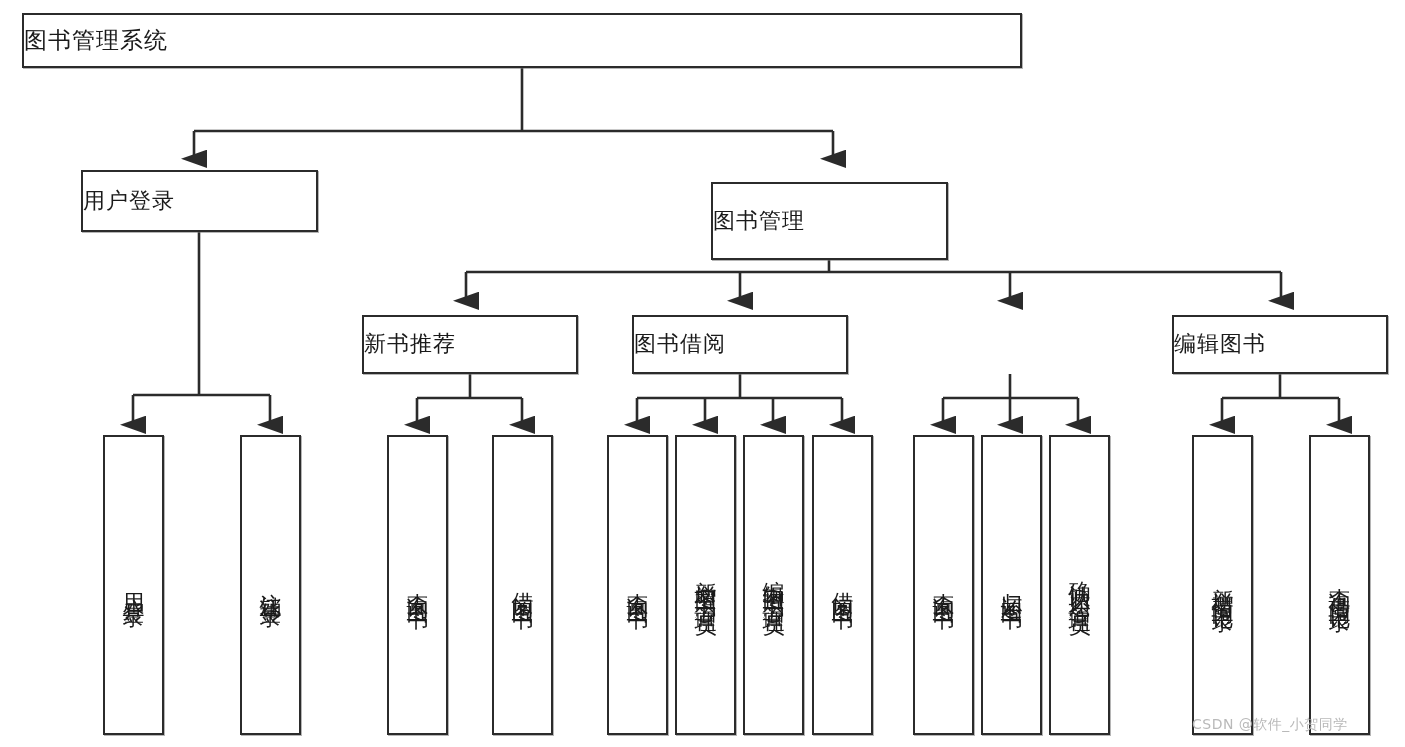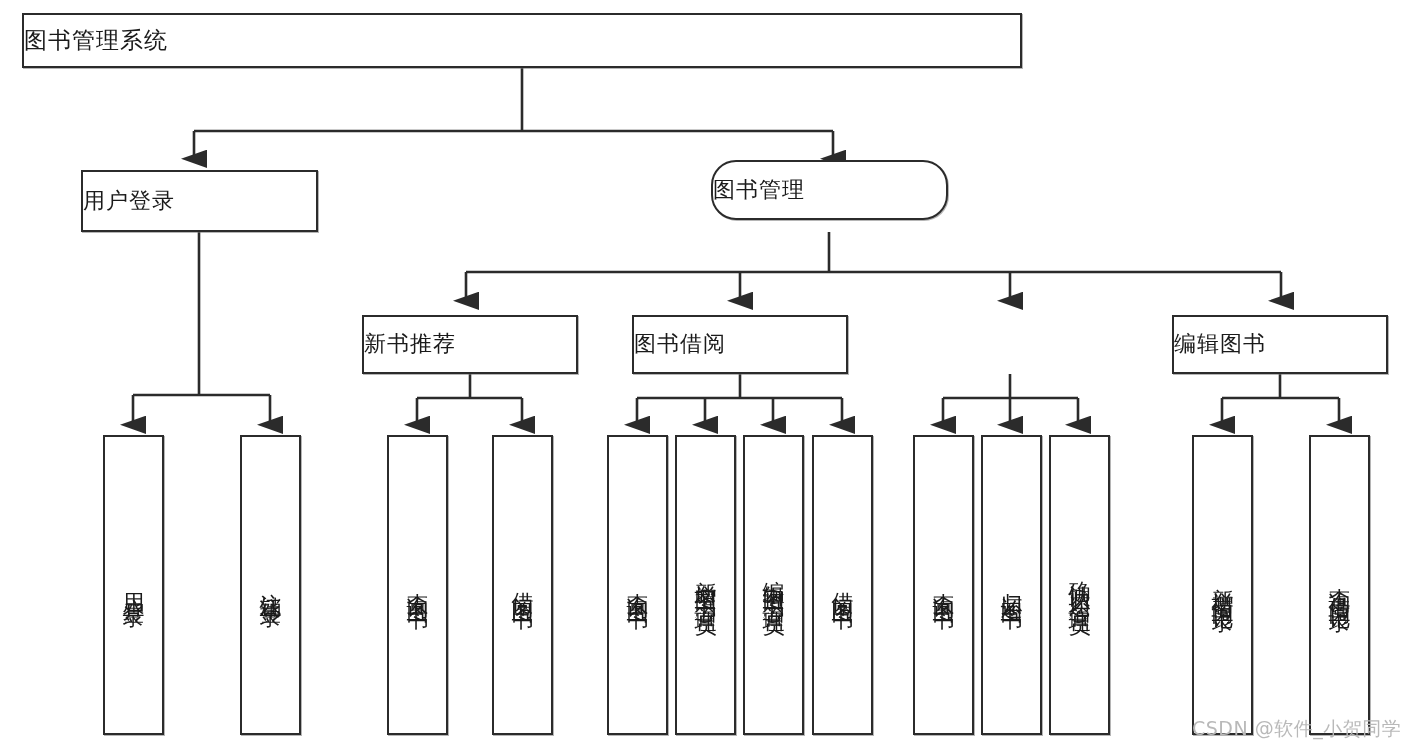--- a/index.html
+++ b/index.html
@@ -55,21 +55,21 @@
   .node.vert .label {
     writing-mode: vertical-rl;
     text-orientation: upright;
     font-size: 22px;
     letter-spacing: 5px;
     line-height: 1.0;
     max-height: 290px;
   }
   .watermark {
     position: absolute;
-    font-size: 19px;
+    font-size: 14px;
     color: #b9b9b9;
     letter-spacing: 0.5px;
     white-space: nowrap;
     z-index: 5;
   }
 </style>
 </head>
 <body>
 
 <div id="canvas">
@@ -125,21 +125,21 @@
   </svg>
 
   <div class="node root horiz" style="left:22px; top:13px; width:1000px; height:55px;">
     <span class="label">图书管理系统</span>
   </div>
 
   <div class="node horiz" style="left:81px; top:170px; width:237px; height:62px;">
     <span class="label">用户登录</span>
   </div>
 
-  <div class="node horiz" style="left:711px; top:160px; width:237px; height:60px;border-radius:25px;">
+  <div class="node horiz" style="left:711px; top:182px; width:237px; height:78px;">
     <span class="label">图书管理</span>
   </div>
 
   <div class="node horiz" style="left:362px; top:315px; width:216px; height:59px;">
     <span class="label">新书推荐</span>
   </div>
 
   <div class="node horiz" style="left:632px; top:315px; width:216px; height:59px;">
     <span class="label">图书借阅</span>
   </div>

